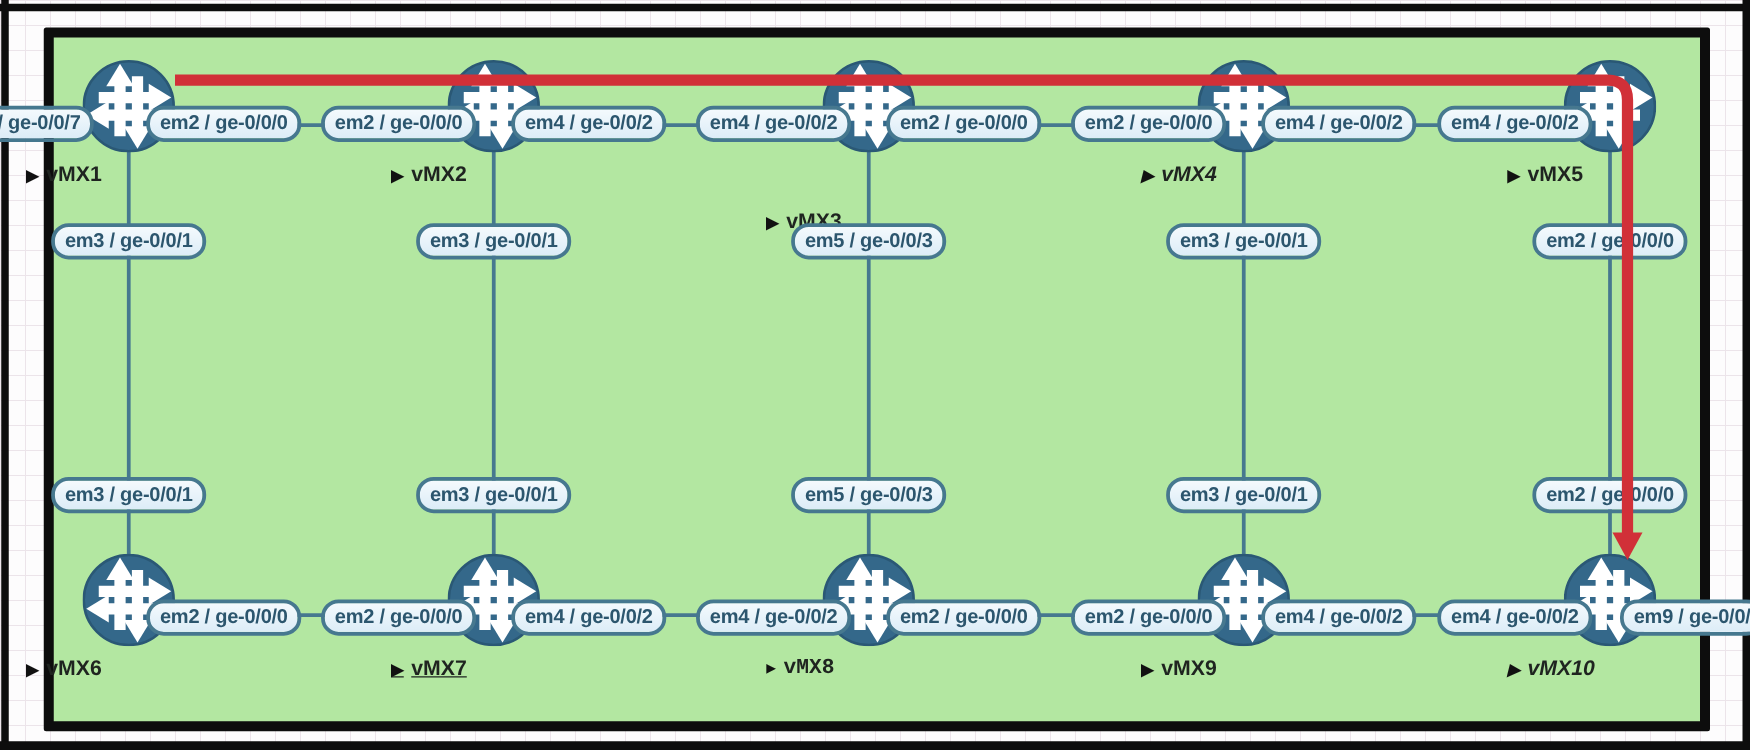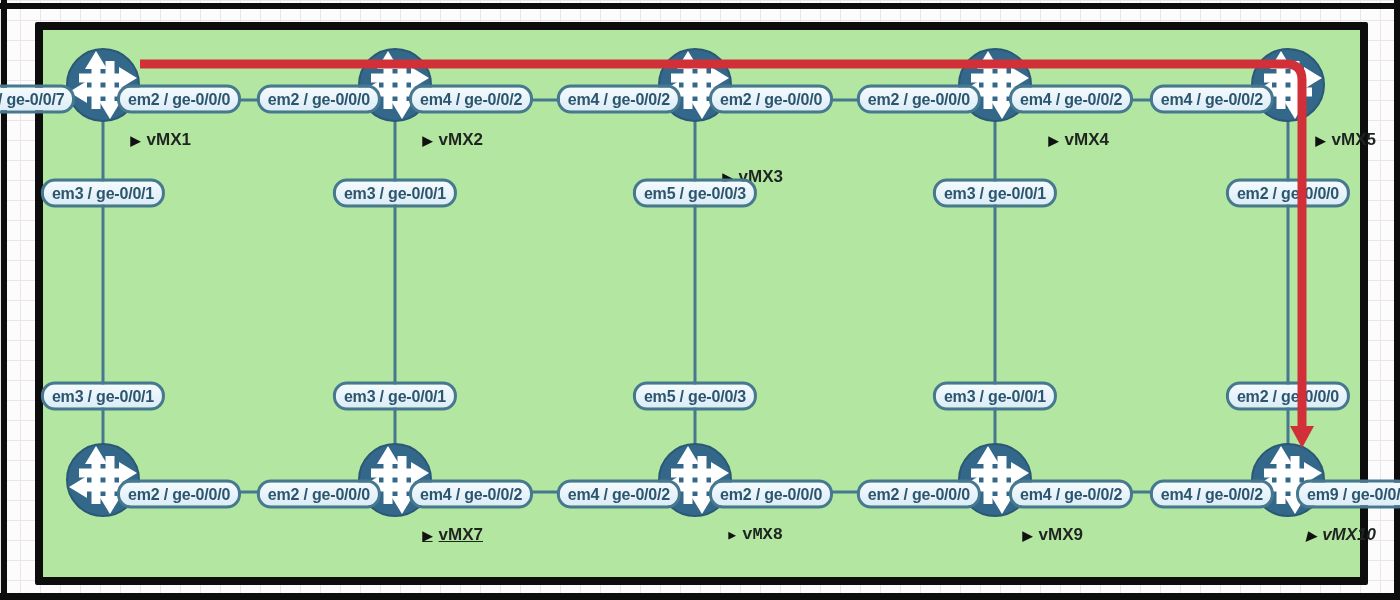--- a/index.html
+++ b/index.html
@@ -22,21 +22,21 @@
   svg#red-layer{z-index:6;}
   .router{position:absolute;width:74px;height:74px;z-index:4;cursor:pointer;}
   .pill{
     position:absolute;z-index:5;white-space:nowrap;
     background:linear-gradient(#f4fafd,#dcecf7);
     border:3px solid #46788f;border-radius:14px;
     color:#2c566e;font-weight:bold;font-size:16px;line-height:21px;
     padding:1px 8px;letter-spacing:-0.2px;
   }
   .node-name{
-    position:absolute;z-index:4;width:170px;text-align:right;
+    position:absolute;z-index:4;width:170px;text-align:left;
     color:#1f2420;font-size:17px;font-weight:600;white-space:nowrap;
   }
   .node-name .tri{font-size:13px;margin-right:6px;color:#111;}
 </style>
 </head>
 <body>
 
 <div id="stage">
   <div class="frame-bar" style="left:0;top:3px;width:1400px;height:6px;"></div>
   <div class="frame-bar" style="left:1px;top:0;width:6px;height:600px;"></div>
@@ -123,21 +123,21 @@
       <path d="M13 30 H54"></path>
       <path d="M61 44 H20"></path>
     </g>
     <g fill="#fff" stroke="none">
       <polygon points="30,3 19,21 41,21"></polygon>
       <polygon points="44,71 33,53 55,53"></polygon>
       <polygon points="71,30 53,19 53,41"></polygon>
       <polygon points="3,44 21,33 21,55"></polygon>
     </g>
   </svg>
-    <div class="node-name" style="left: 939px; top: 130px;"><span class="tri">▶</span><span>vMX4</span></div>
+    <div class="node-name" style="left: 913px; top: 130px; font-style: italic;"><span class="tri">▶</span><span>vMX4</span></div>
     <div class="pill" style="left: 981px; top: 99px; transform: translate(-100%, -50%);">em2 / ge-0/0/0</div>
     <div class="pill" style="left: 1009px; top: 99px; transform: translateY(-50%);">em4 / ge-0/0/2</div>
     <div class="pill" style="left: 995px; top: 193px; transform: translate(-50%, -50%);">em3 / ge-0/0/1</div>
     <svg class="router" viewBox="0 0 74 74" style="left: 1251px; top: 48px;">
     <circle cx="37" cy="37" r="36" fill="#34688a" stroke="#2a5875" stroke-width="2"></circle>
     <g stroke="#fff" stroke-width="9" fill="none">
       <path d="M30 61 V20"></path>
       <path d="M44 13 V54"></path>
       <path d="M13 30 H54"></path>
       <path d="M61 44 H20"></path>
@@ -160,20 +160,21 @@
       <path d="M13 30 H54"></path>
       <path d="M61 44 H20"></path>
     </g>
     <g fill="#fff" stroke="none">
       <polygon points="30,3 19,21 41,21"></polygon>
       <polygon points="44,71 33,53 55,53"></polygon>
       <polygon points="71,30 53,19 53,41"></polygon>
       <polygon points="3,44 21,33 21,55"></polygon>
     </g>
   </svg>
+    <div class="node-name" style="left: 21px; top: 525px;"><span class="tri">▶</span><span>vMX6</span></div>
     <div class="pill" style="left: 117px; top: 494px; transform: translateY(-50%);">em2 / ge-0/0/0</div>
     <div class="pill" style="left: 103px; top: 396px; transform: translate(-50%, -50%);">em3 / ge-0/0/1</div>
     <svg class="router" viewBox="0 0 74 74" style="left: 358px; top: 443px;">
     <circle cx="37" cy="37" r="36" fill="#34688a" stroke="#2a5875" stroke-width="2"></circle>
     <g stroke="#fff" stroke-width="9" fill="none">
       <path d="M30 61 V20"></path>
       <path d="M44 13 V54"></path>
       <path d="M13 30 H54"></path>
       <path d="M61 44 H20"></path>
     </g>

